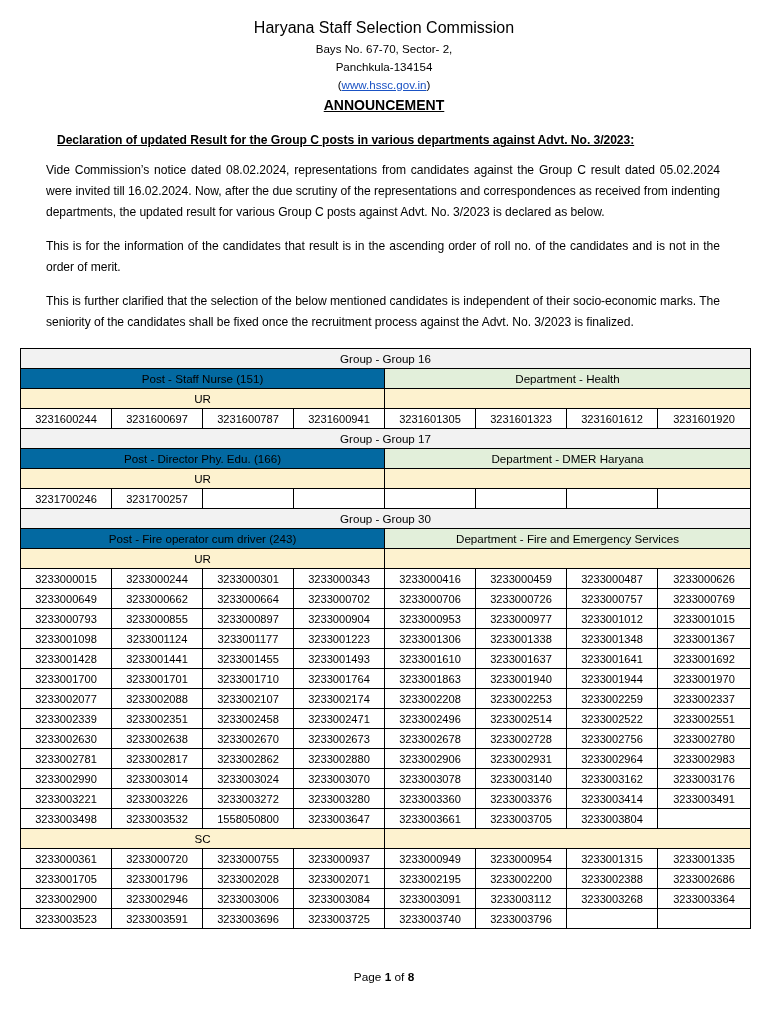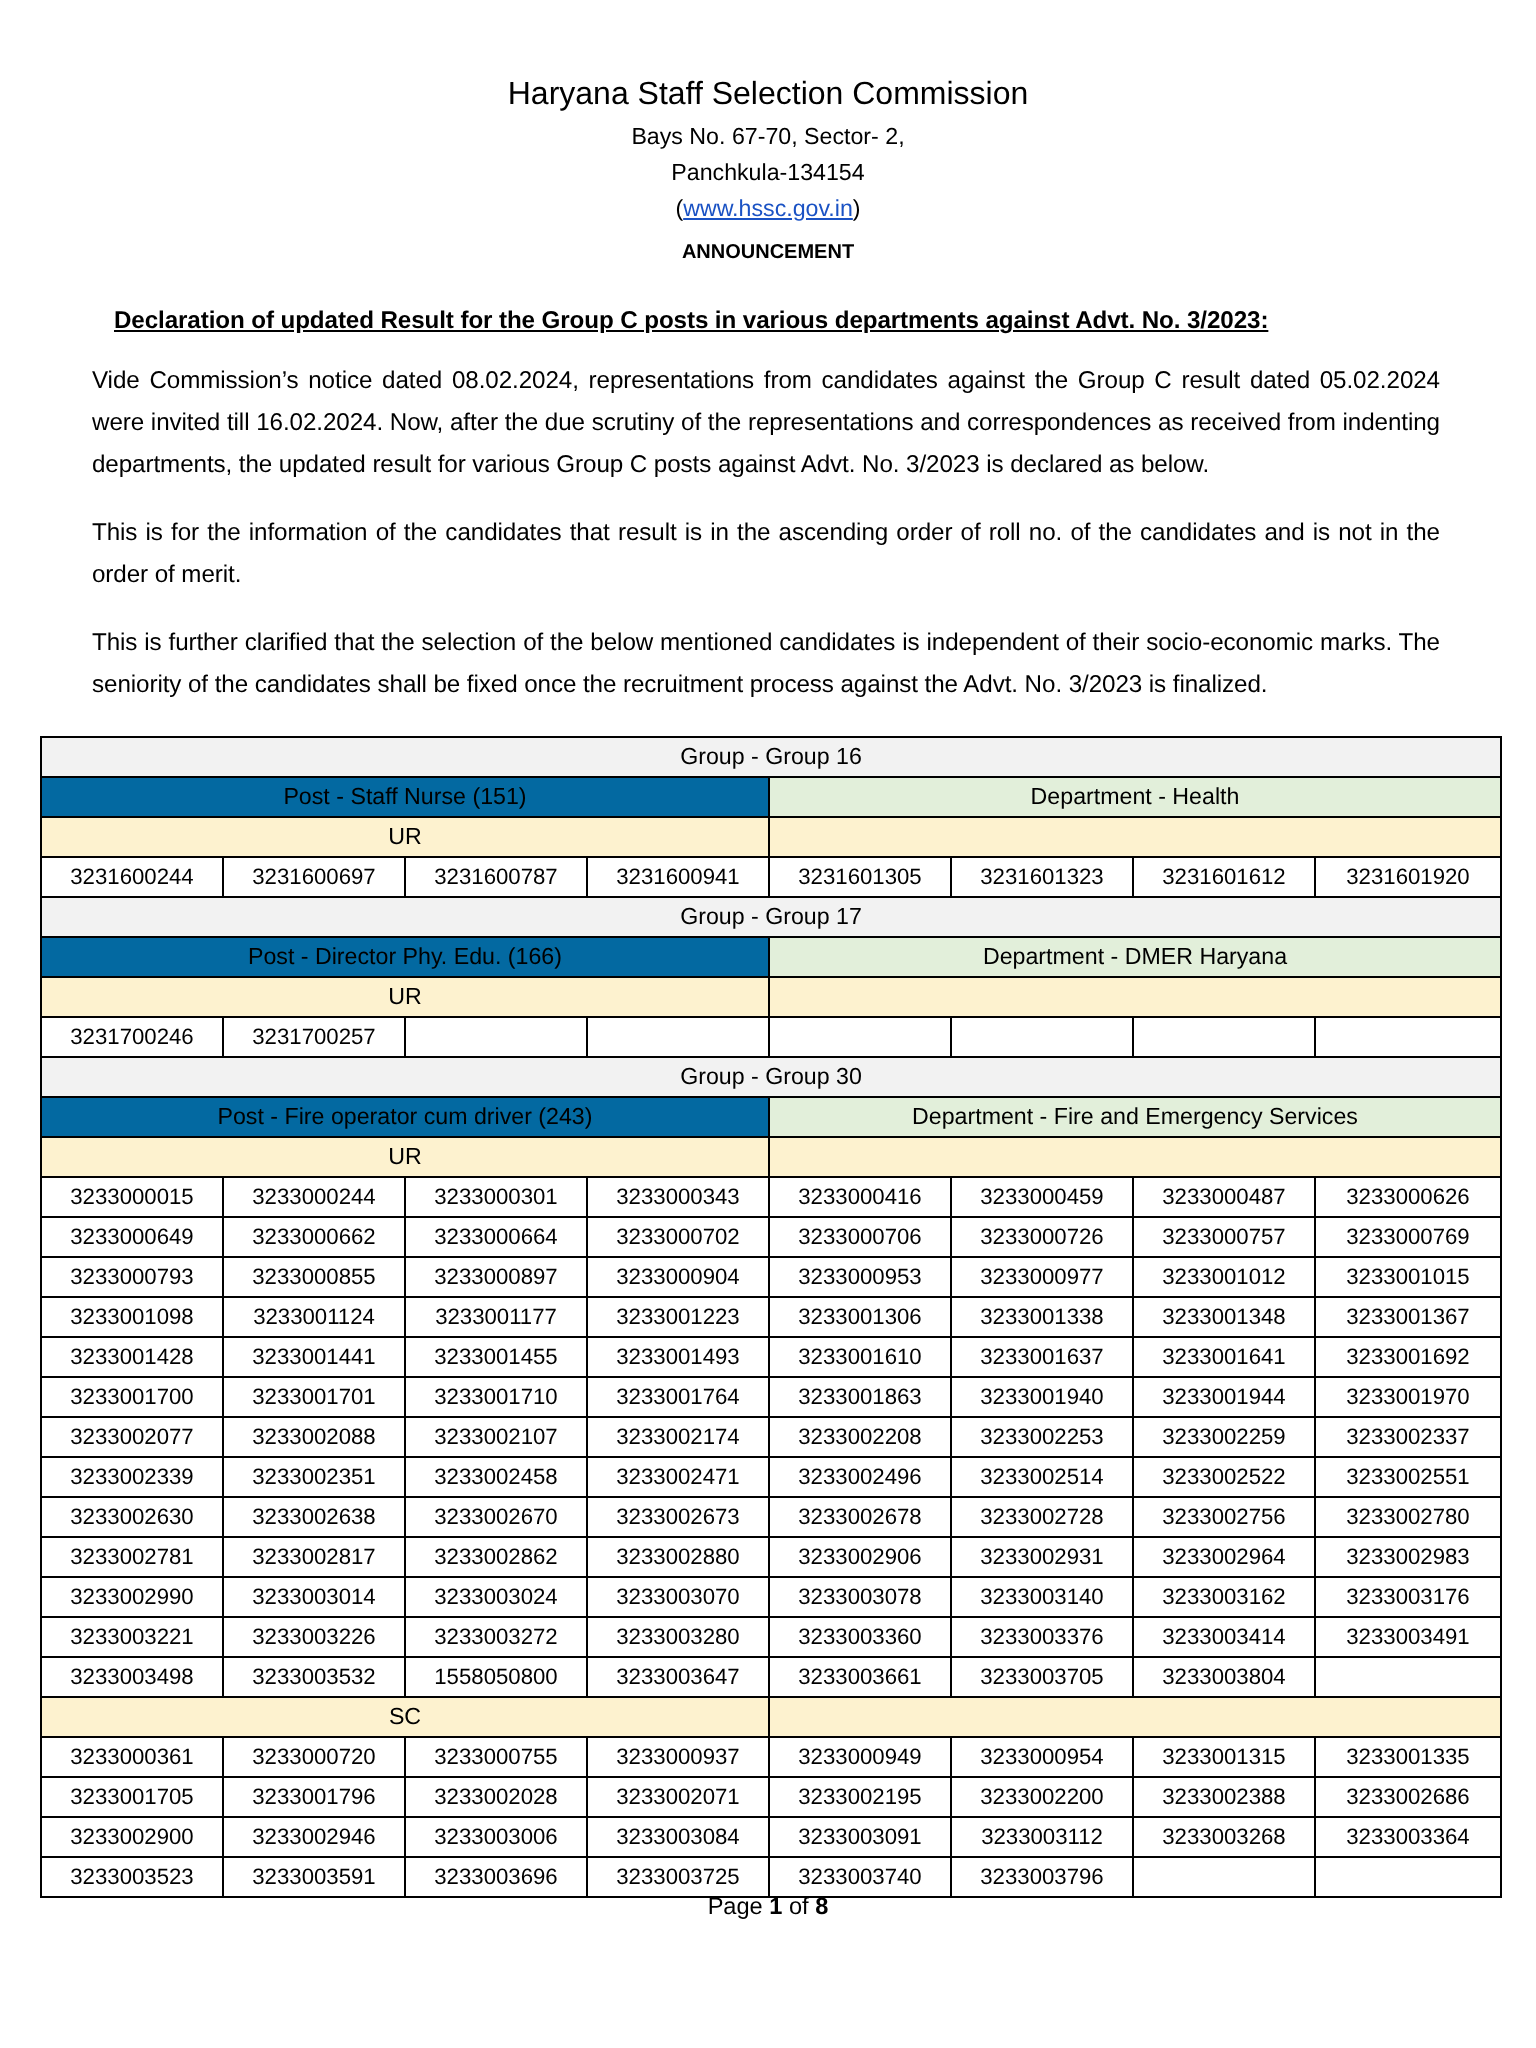--- a/index.html
+++ b/index.html
@@ -12,41 +12,42 @@
     height: 1024px;
     font-family: "Liberation Sans", sans-serif;
     color: #000000;
     position: relative;
     overflow: hidden;
   }
   .page {
     width: 768px;
     height: 748px;
     box-sizing: border-box;
-    padding: 36px 22px 0 22px;
+    padding: 16px 22px 0 22px;
     position: relative;
   }
   
   .hdr {
     text-align: center;
     line-height: 1.52;
   }
   .hdr-line {
     font-size: 11.6px;
   }
   .hdr-url-wrap {
     font-size: 11.6px;
   }
   .hdr-url {
     color: #1a52c4;
     text-decoration: underline;
   }
   .hdr-ann {
-    font-size: 10px;
+    font-size: 14px;
     font-weight: bold;
+    text-decoration: underline;
     display: inline-block;
     margin-top: 1px;
   }
   
   .decl {
     margin-top: 16px;
     margin-left: 35px;
     font-size: 12.1px;
     font-weight: bold;
     text-decoration: underline;
@@ -120,21 +121,21 @@
     background: #ffffff;
   }
   td.empty {
     background: #ffffff;
   }
   
   .footer {
     position: absolute;
     left: 0;
     right: 0;
-    top: 946px;
+    top: 970px;
     text-align: center;
     font-size: 11.8px;
   }
   .footer b { font-weight: bold; }
 </style>
 </head>
 <body>
 
 <div class="page">
 

